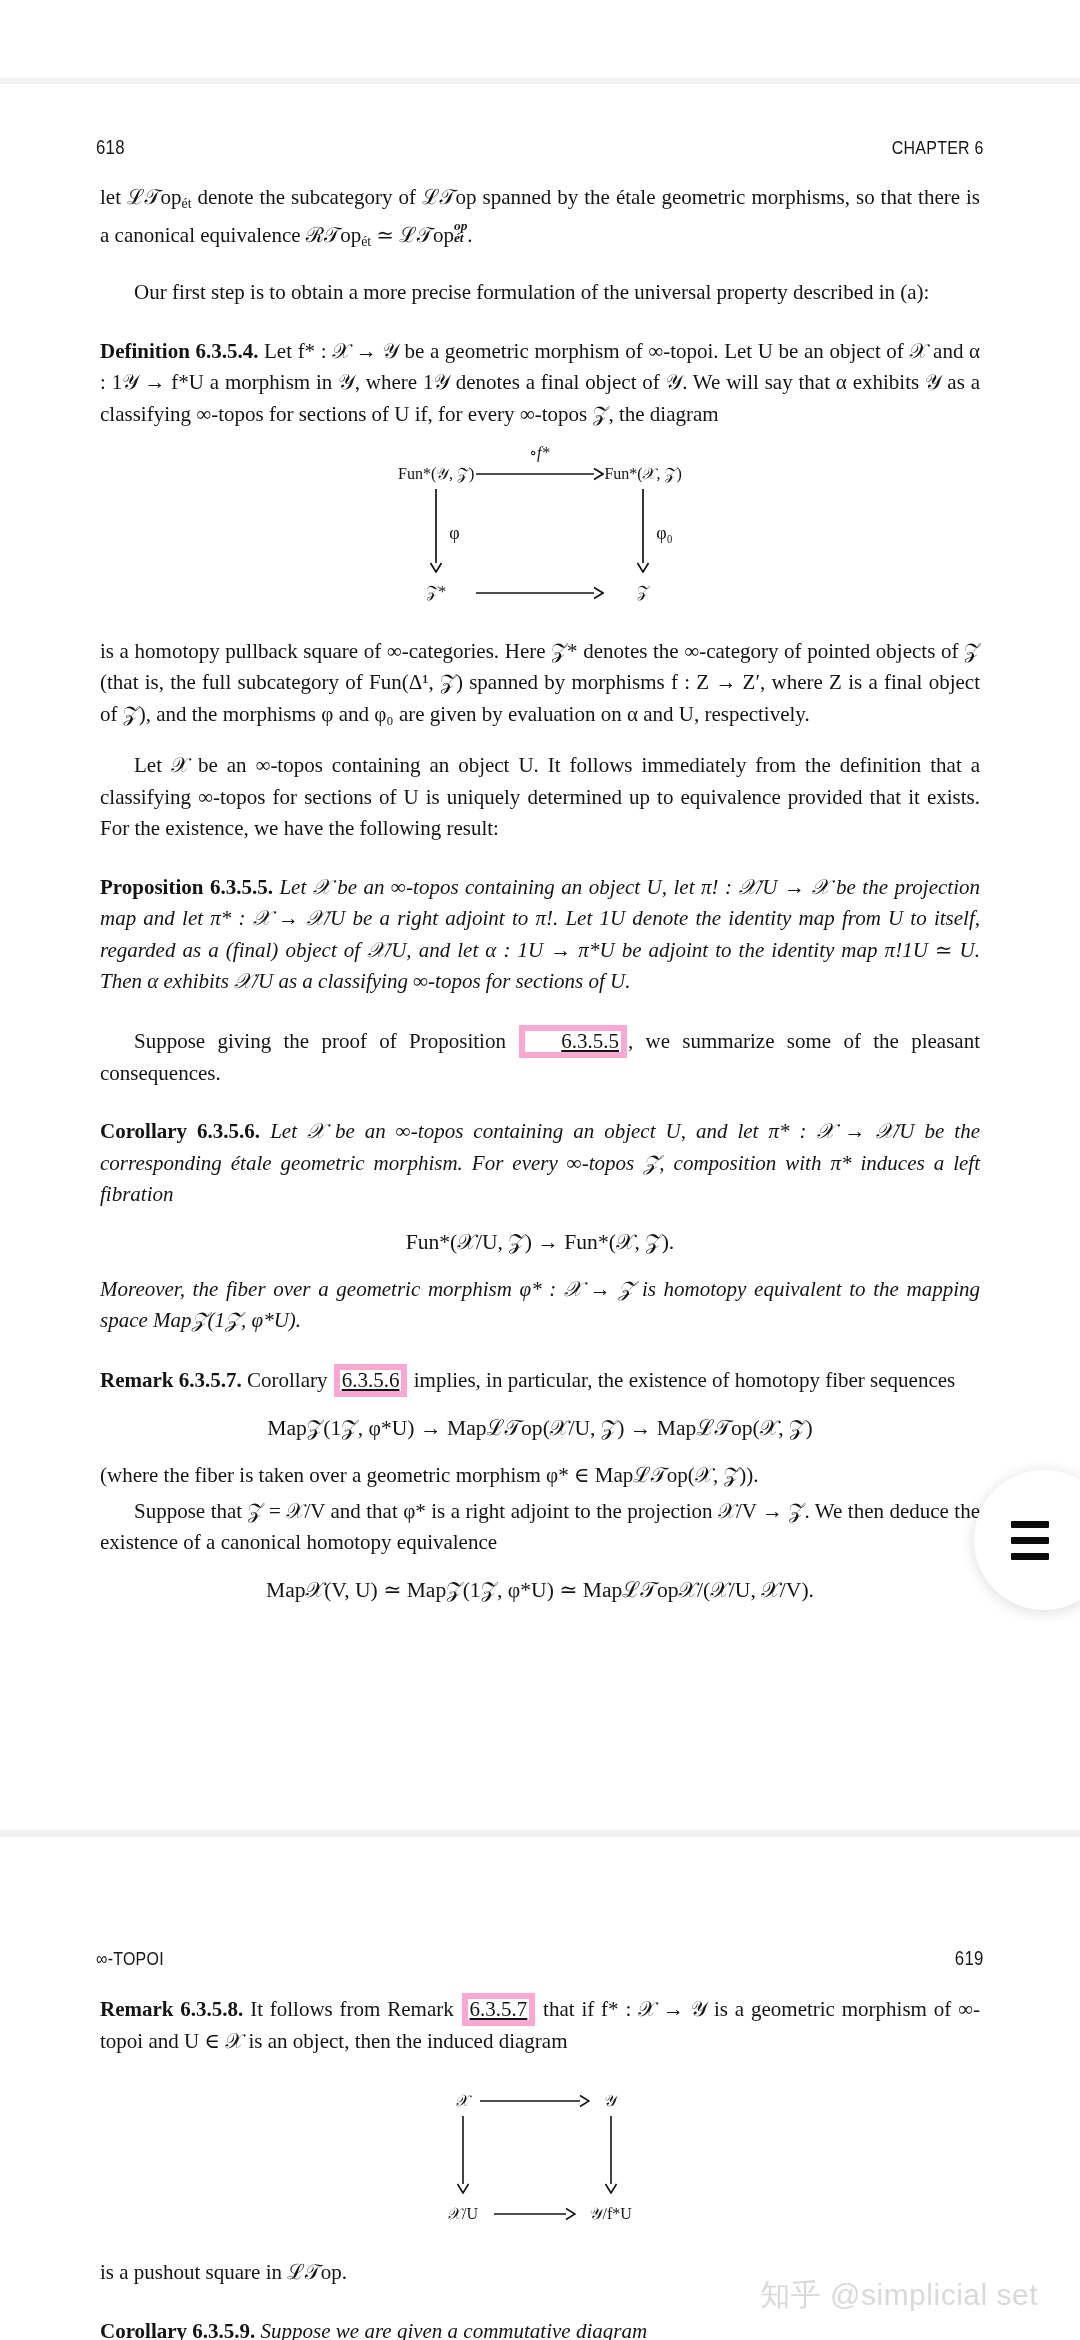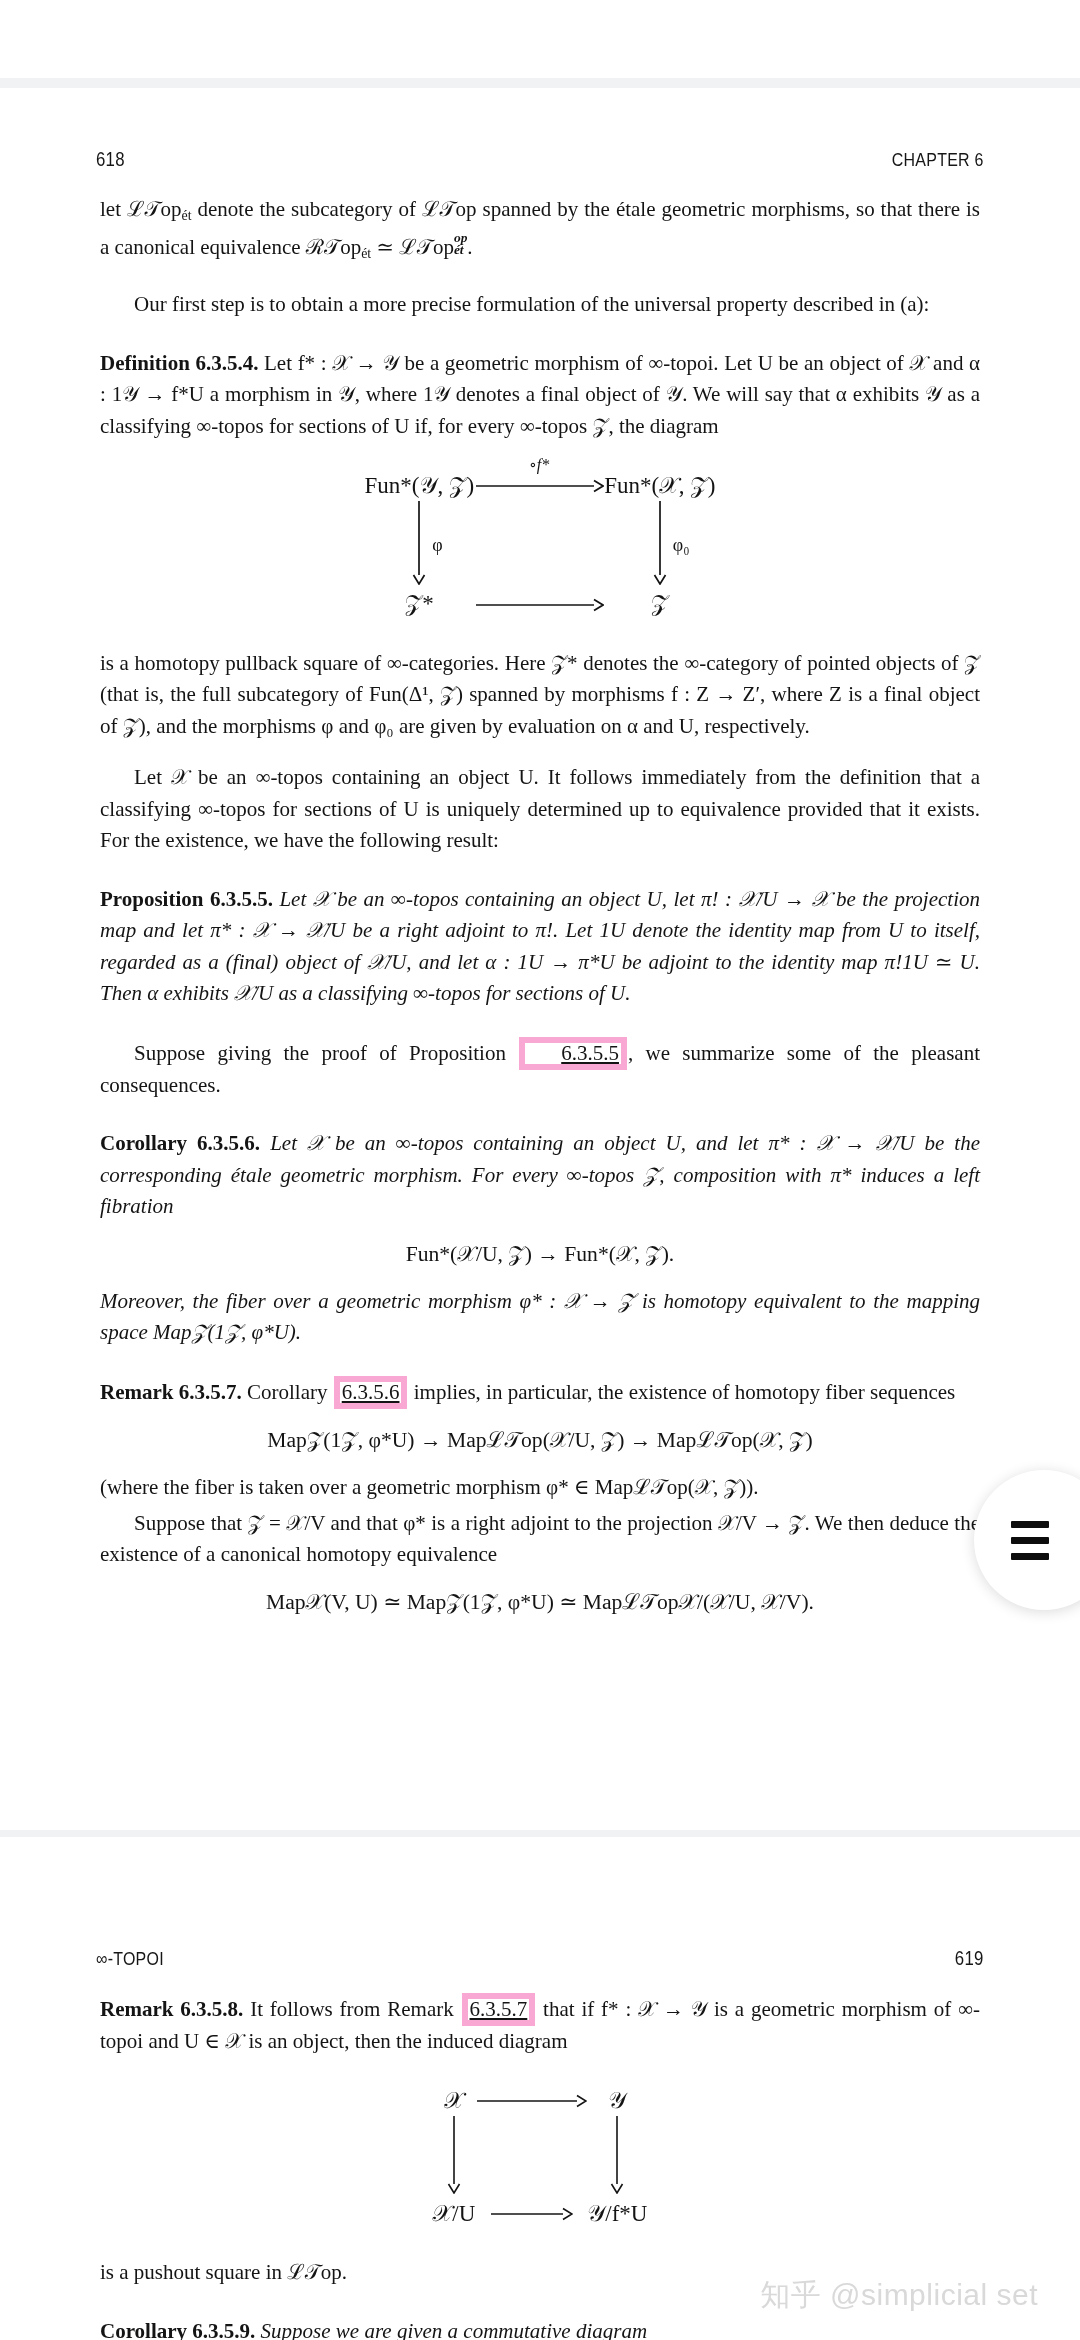--- a/index.html
+++ b/index.html
@@ -111,21 +111,21 @@
   .cd table {
     border-collapse: collapse;
     font-size: 21.6px;
   }
   .cd td {
     padding: 0;
     text-align: center;
     vertical-align: middle;
     white-space: nowrap;
   }
-  .node { font-size: 23px; padding: 0 4px; }
+  .node { font-size: 16px; padding: 0 4px; }
 
   .harrow {
     position: relative;
     display: inline-block;
     vertical-align: middle;
   }
   .harrow .lbl {
     position: absolute;
     left: 50%;
     transform: translateX(-50%);
@@ -188,21 +188,21 @@
     user-select: none;
   }
 </style>
 </head>
 <body>
 
 <div class="reader">
 
   <div class="page-gap" style="position:absolute;top:78px;left:0;"></div>
 
-  <div class="page" style="position:absolute;top:96px;left:0;width:1080px;">
+  <div class="page" style="position:absolute;top:84px;left:0;width:1080px;">
 
     <div style="height:52px;"></div>
 
     <div class="runhead">
       <span class="folio">618</span>
       <span class="title">CHAPTER 6</span>
     </div>
 
     <div class="gap-md"></div>
 

